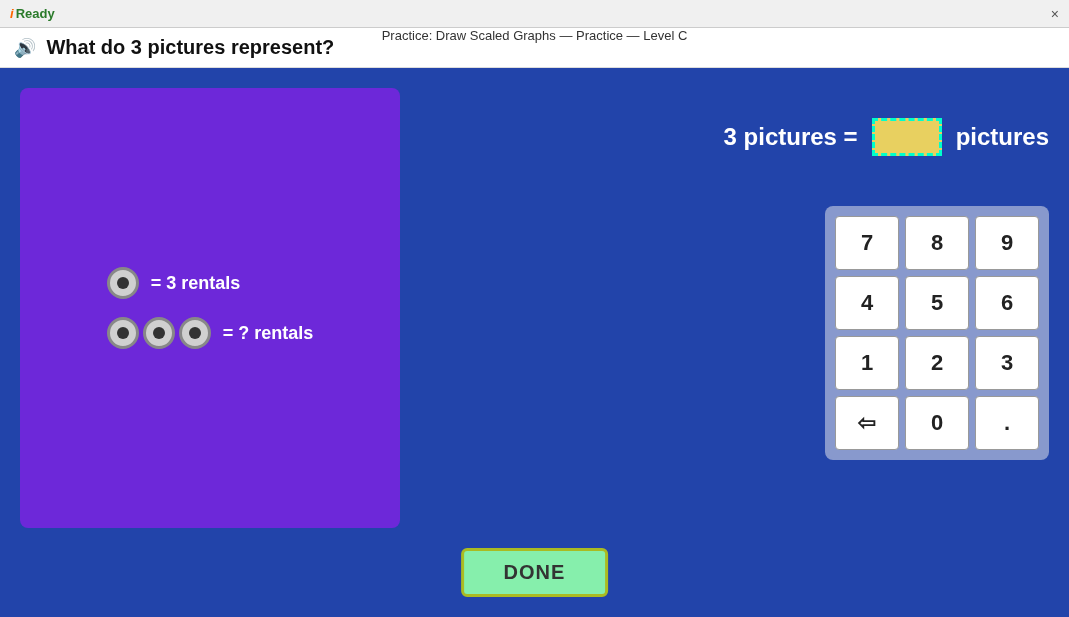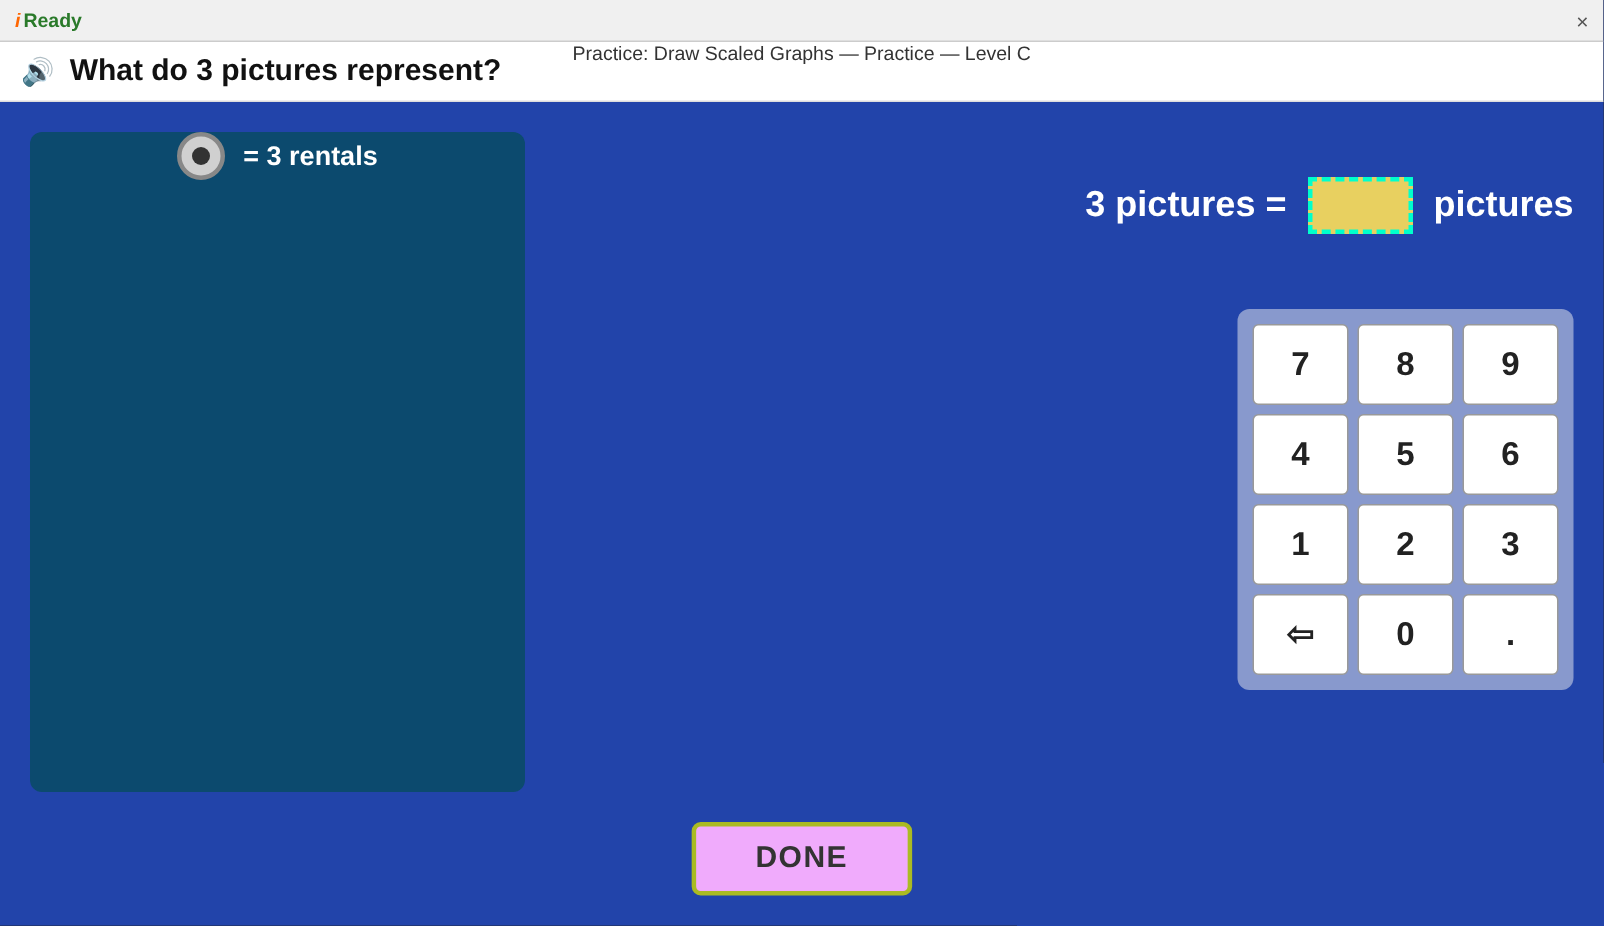--- a/index.html
+++ b/index.html
@@ -70,25 +70,26 @@
       background: #2244aa;
       display: flex;
       align-items: flex-start;
       padding: 20px;
       gap: 20px;
       position: relative;
     }
 
     
     #left-panel {
-      width: 330px;
+      width: 380px;
       height: 440px;
-      background: #0c4a6e;
+      background: #6d28d9;
       border-radius: 8px;
       display: flex;
+      align-items: center;
       justify-content: center;
     }
 
     #picture-legend {
       display: flex;
       flex-direction: column;
       gap: 18px;
       align-items: flex-start;
     }
 
@@ -183,21 +184,21 @@
       align-items: center;
       justify-content: center;
     }
 
     
     #done-btn {
       position: absolute;
       bottom: 20px;
       left: 50%;
       transform: translateX(-50%);
-      background: #f0abfc;
+      background: #86efac;
       border: 3px solid #aabb22;
       border-radius: 6px;
       padding: 10px 40px;
       font-size: 20px;
       font-weight: bold;
       color: #333;
       cursor: pointer;
       letter-spacing: 1px;
     }
 
@@ -239,20 +240,28 @@
     <div id="picture-legend">
 
       <div class="legend-row">
         <div class="circle-container">
           <div class="circle"></div>
         </div>
         <span class="legend-text">= 3 rentals</span>
       </div>
 
 
+      <div class="legend-row">
+        <div class="circle-container">
+          <div class="circle"></div>
+          <div class="circle"></div>
+          <div class="circle"></div>
+        </div>
+        <span class="legend-text">= ? rentals</span>
+      </div>
 
     </div>
   </div>
 
   <div id="right-panel">
 
     <div id="equation-row">
       <span>3 pictures =</span>
       <div id="answer-box"></div>
       <span>pictures</span>

